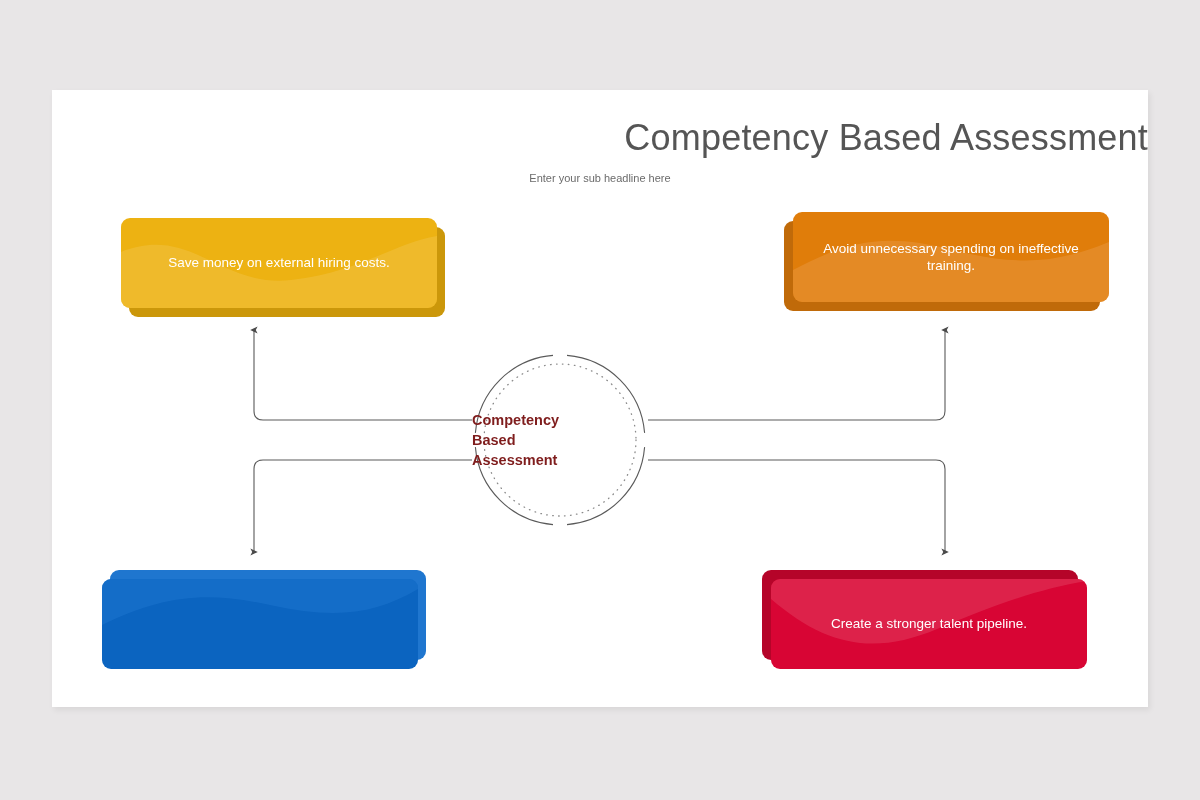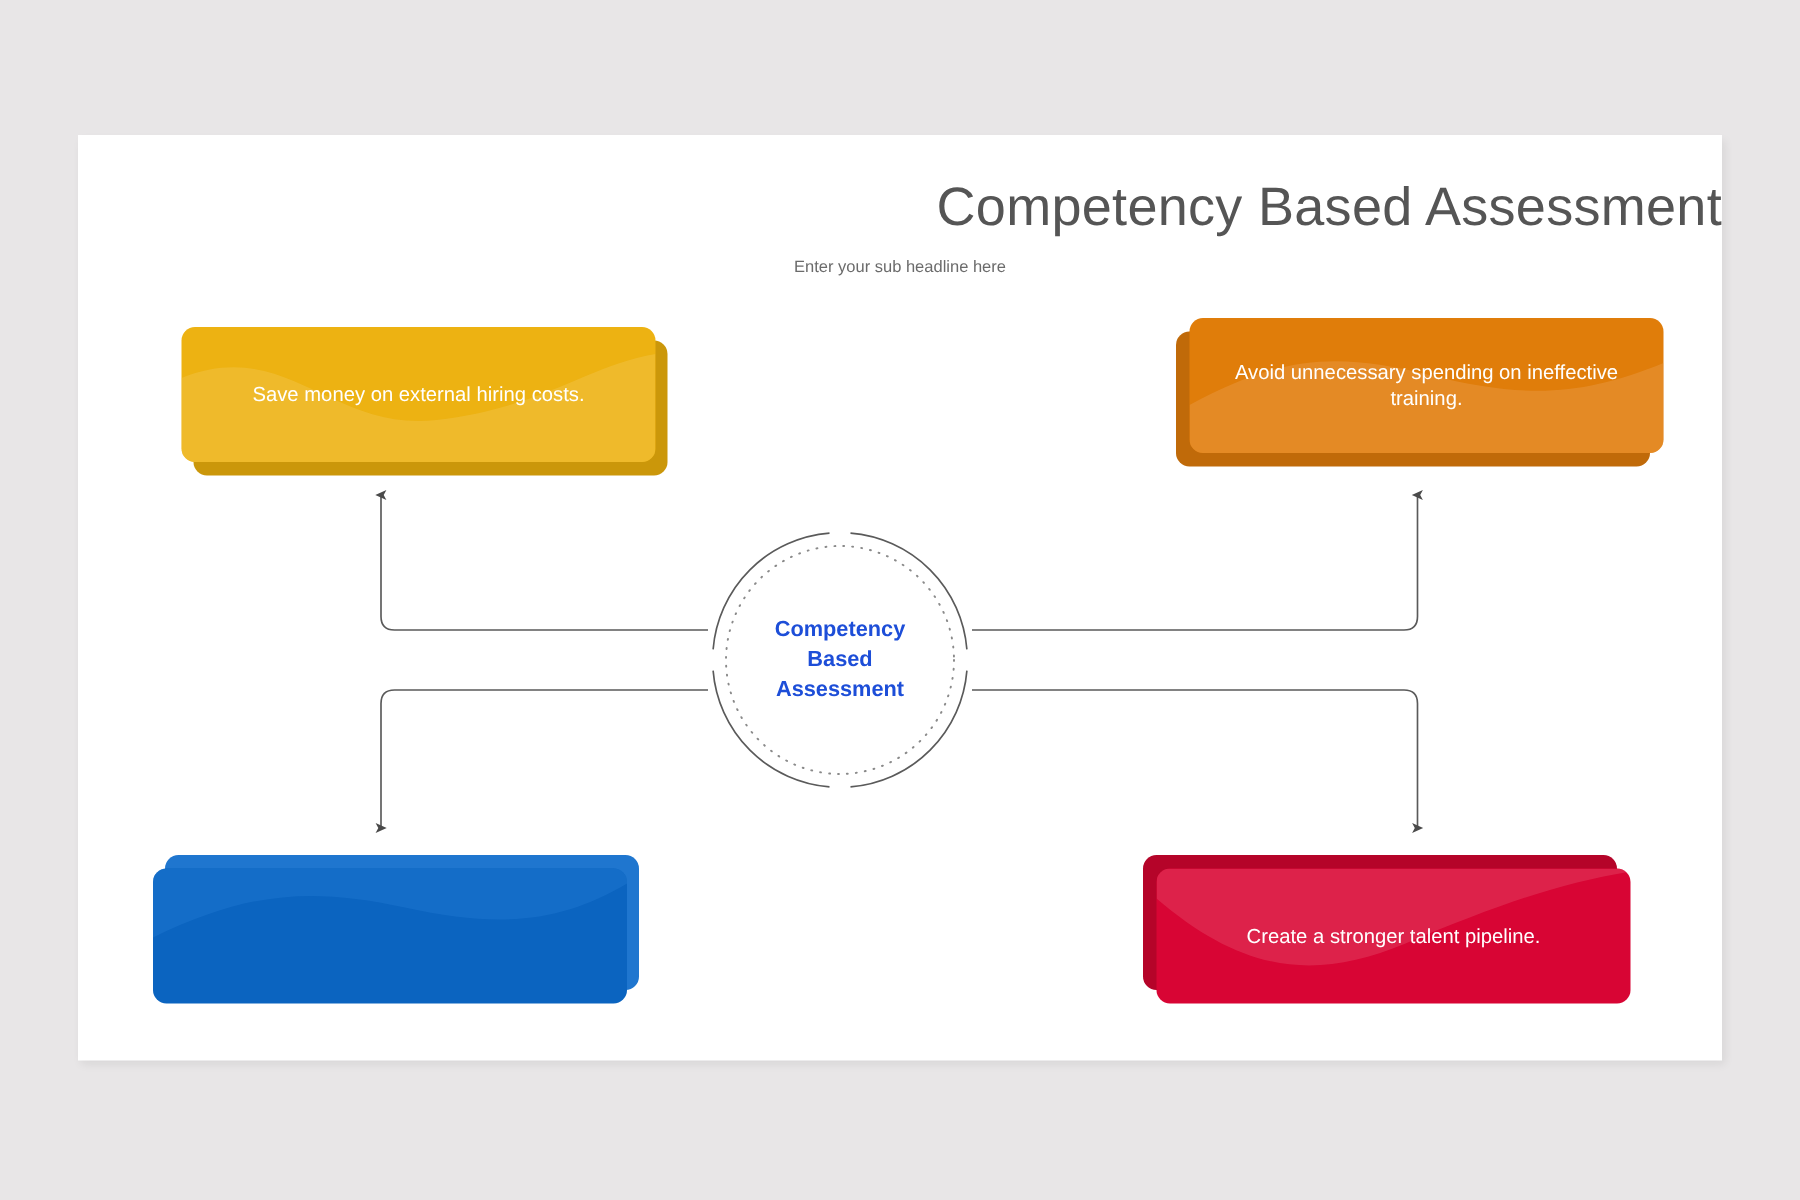--- a/index.html
+++ b/index.html
@@ -111,25 +111,25 @@
     width: 176px;
     height: 176px;
   }
   #hub svg { position: absolute; left: 0; top: 0; }
   #hub .hub-label {
     position: absolute;
     left: 0;
     top: 50%;
     transform: translateY(-50%);
     width: 176px;
-    text-align: center;
+    text-align: left;
     font-size: 14.5px;
     font-weight: bold;
     line-height: 1.38;
-    color: #1d4ed8;
+    color: #7f1d1d;
   }
 
   
   #connectors {
     position: absolute;
     left: 0;
     top: 0;
   }
 </style>
 </head>

